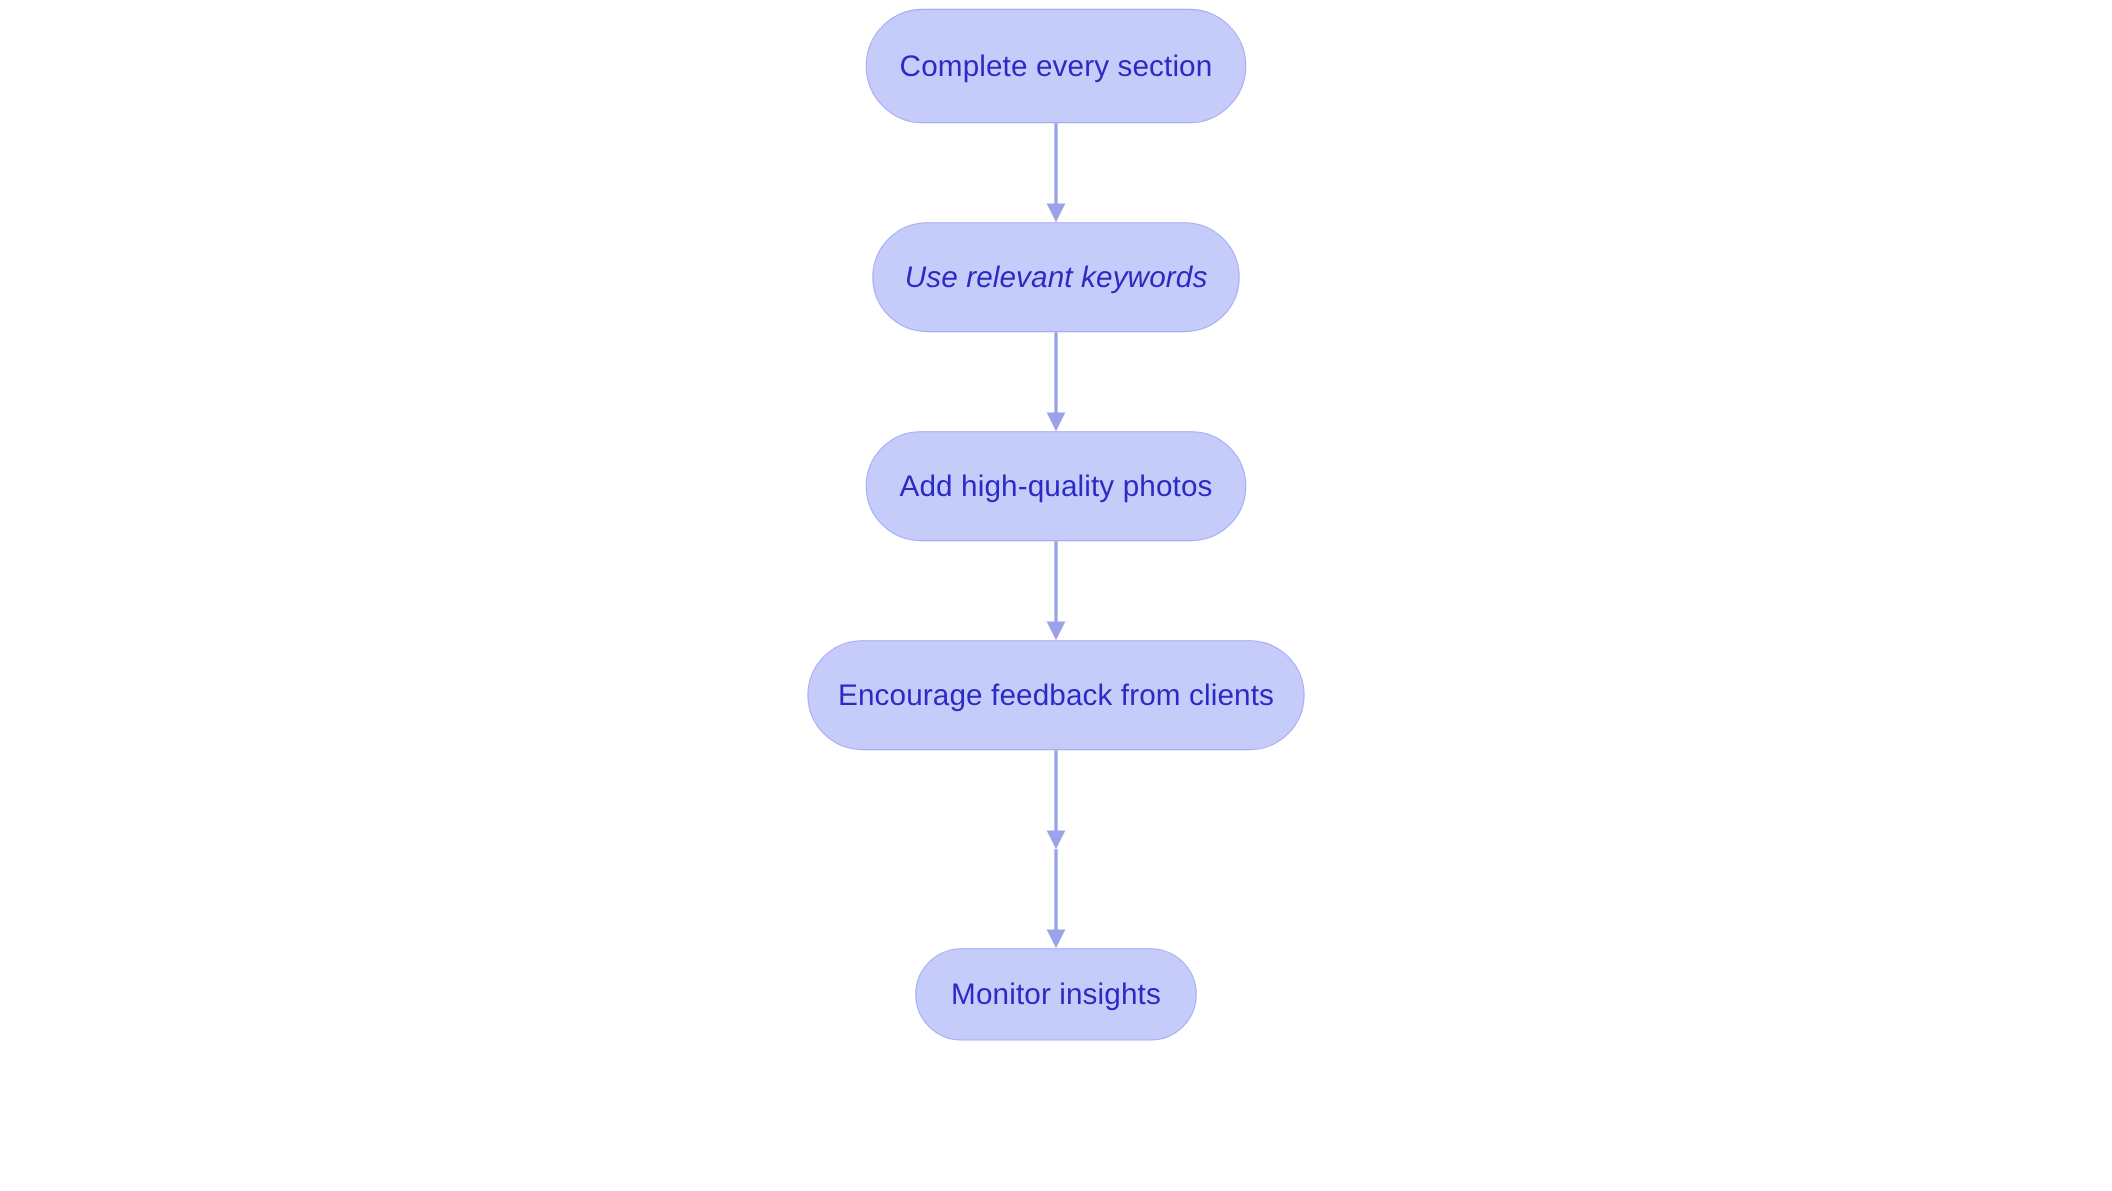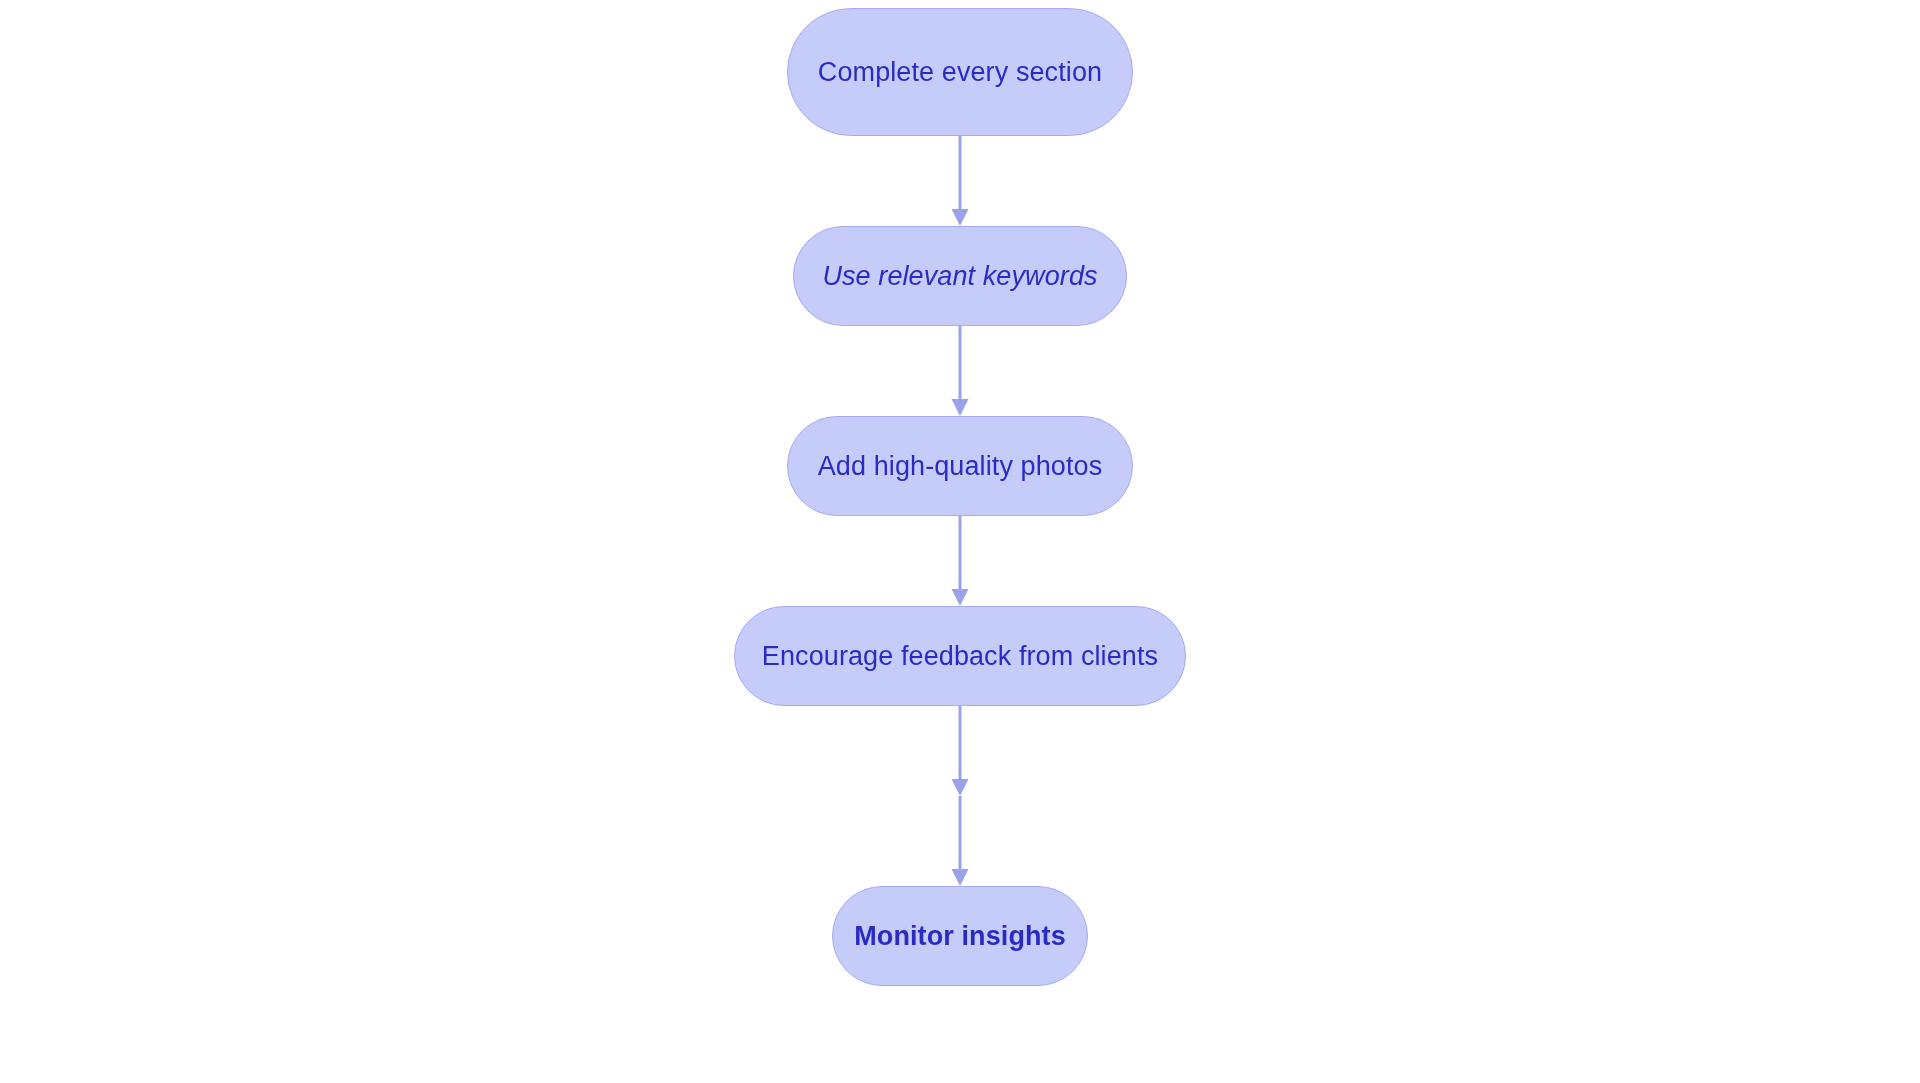--- a/index.html
+++ b/index.html
@@ -47,26 +47,26 @@
     white-space: nowrap;
     line-height: 1;
   }
 
   .node-label {
     display: block;
     padding: 0 6px;
   }
 
   
-  .node-size-1 { width: 346px; height: 128px; align-items: center; }
+  .node-size-1 { width: 346px; height: 104px; align-items: center; }
   .node-size-2 { width: 334px; height: 100px; font-style: italic; }
   .node-size-3 { width: 346px; height: 100px; }
   .node-size-4 { width: 452px; height: 100px; }
   .node-size-5 { width: 330px; height: 100px; }
-  .node-size-6 { width: 256px; height: 100px; font-weight: bold; }
+  .node-size-6 { width: 256px; height: 84px; }
 
   .flow-connector {
     position: relative;
     width: 30px;
     display: flex;
     justify-content: center;
   }
 
   .conn-gap-1 { height: 90px; }
   .conn-gap-2 { height: 90px; }

